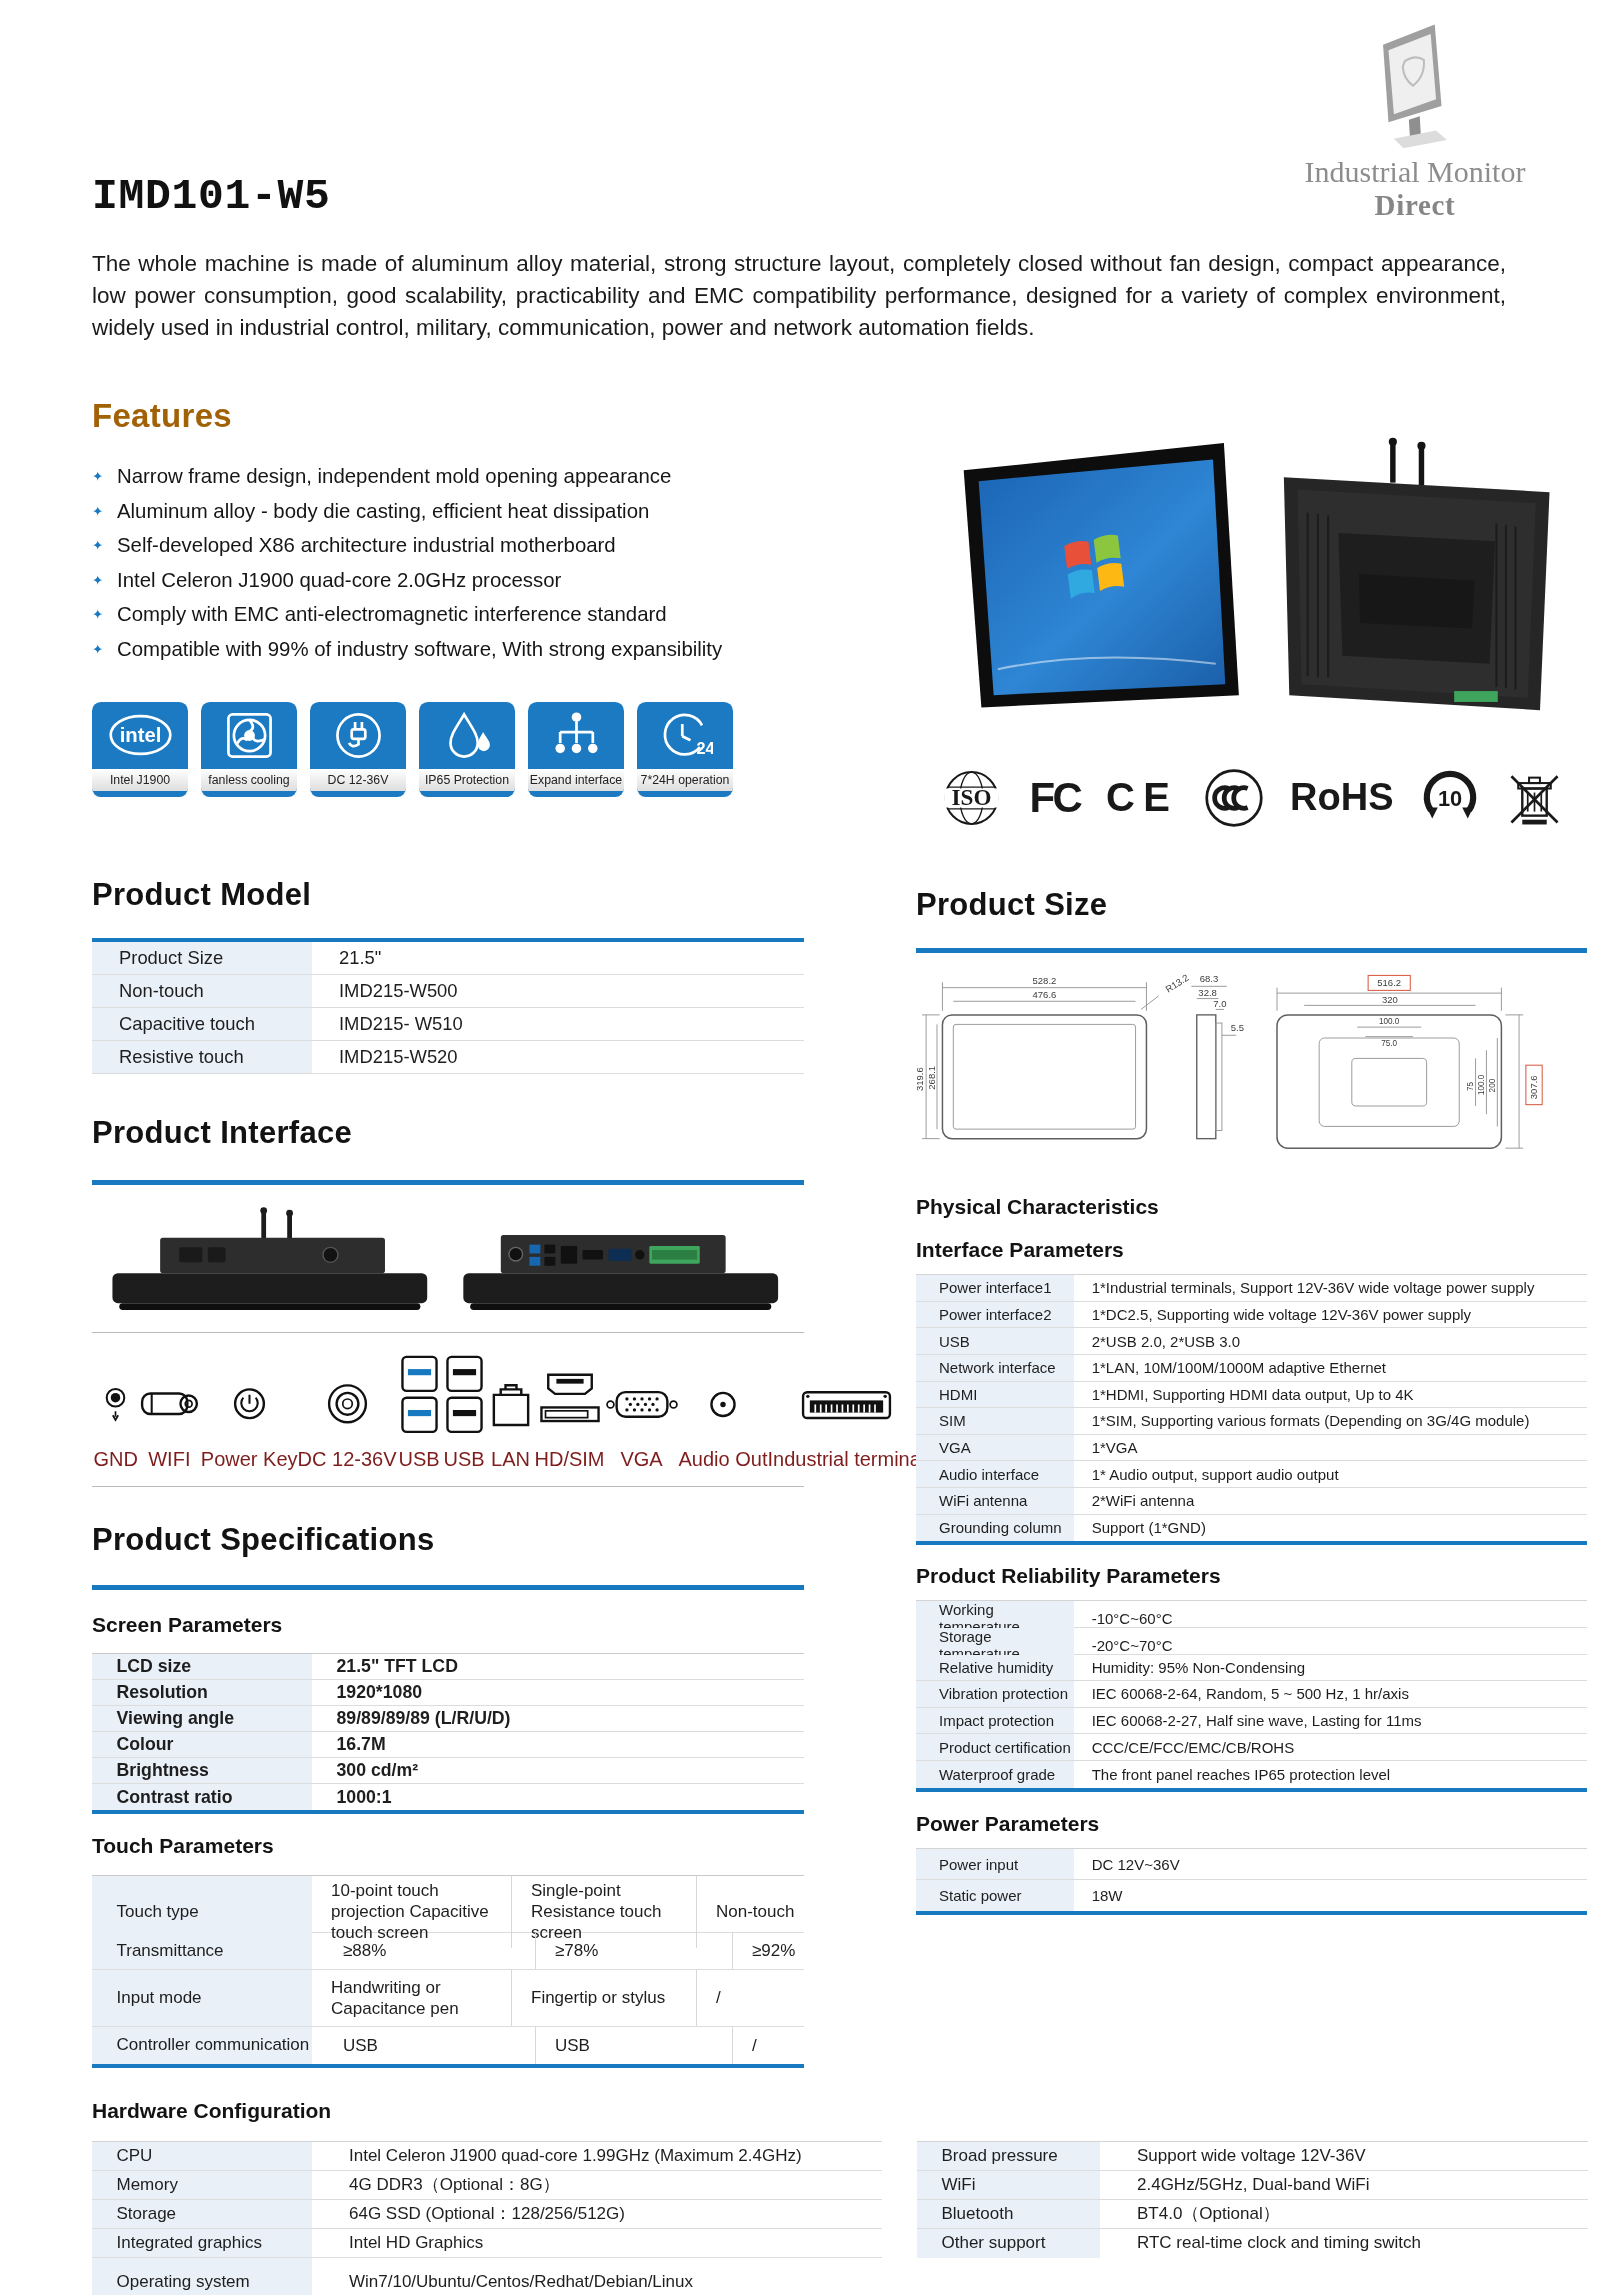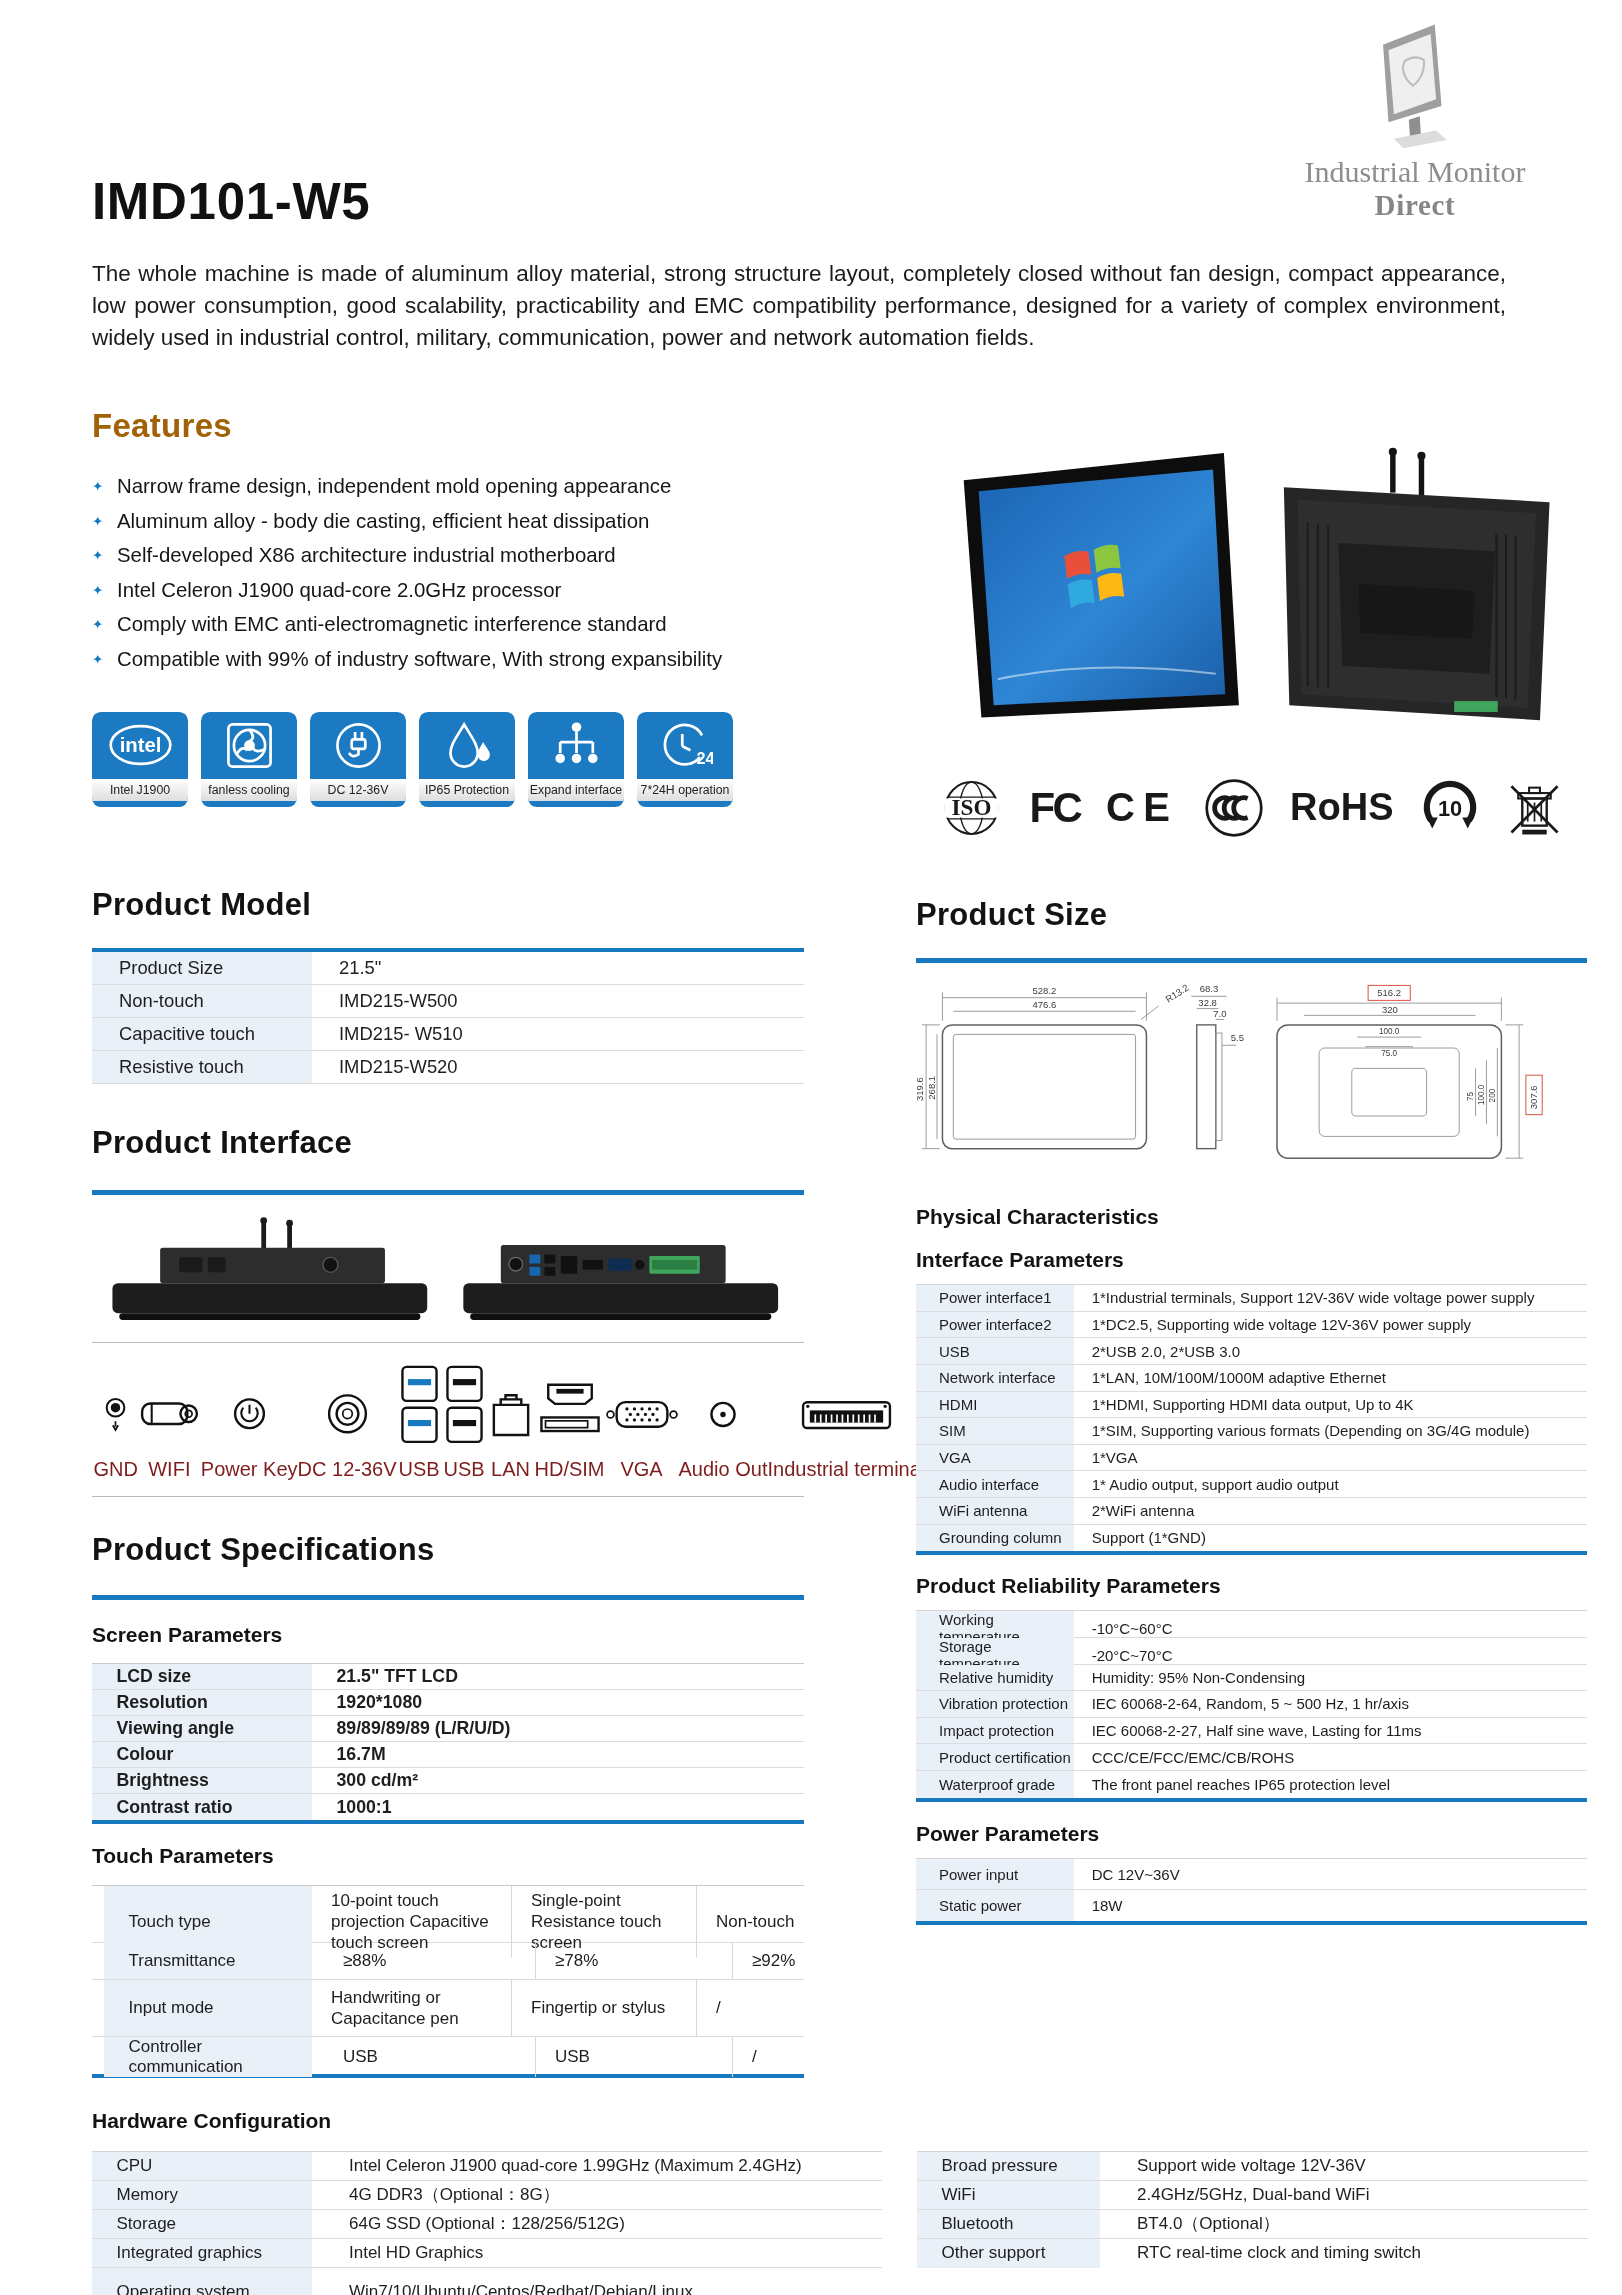--- a/index.html
+++ b/index.html
@@ -8,21 +8,21 @@
   .page { position:relative; width:1623px; height:2295px; overflow:hidden; background:#fff; }
   .content { padding:0 35px 0 92px; }
 
   
   .logo { position:absolute; top:19px; right:48px; width:320px; text-align:center; }
   .logo-name { font-family:"Liberation Serif","DejaVu Serif",serif; color:#8d8d8d; font-size:30px; line-height:1.12; }
   .logo-name .l2 { font-weight:bold; font-size:29px; color:#868686; letter-spacing:0.7px; }
 
   
   .intro { padding-top:172px; }
-  .title { font-size:51px; font-weight:bold; color:#111; letter-spacing:0.7px; margin:0 0 27px 0; }
+  .title { font-size:43px; font-weight:bold; color:#111; letter-spacing:0.7px; margin:0 0 27px 0;font-family:Liberation Mono, monospace; }
   .desc { font-size:22.5px; line-height:32px; text-align:justify; width:1414px; color:#1b1b1b; margin:0; }
 
   
   .columns { display:flex; margin-top:53px; }
   .col-left { width:712px; flex:none; }
   .col-right { width:671px; flex:none; margin-left:112px; }
 
   .h1 { font-size:31px; font-weight:bold; color:#131313; letter-spacing:0.3px; margin:0; }
   .h2 { font-size:21px; font-weight:bold; color:#131313; margin:0; }
   .rule { height:4.8px; background:#1779c0; border:none; margin:0; }
@@ -54,21 +54,21 @@
   .tbl-model .td-v { padding-left:27px; }
 
   .tbl-screen { border-top:1.4px solid #c9c9c9; border-bottom:4.8px solid #1779c0; margin-top:16.4px;font-weight:bold; }
   .tbl-screen .tr { grid-template-columns:220px 1fr; height:26px; font-size:17.7px; }
   .tbl-screen .td-l { padding-left:24.5px; }
   .tbl-screen .td-v { padding-left:24.5px; }
   .tbl-screen .tr:last-child { border-bottom:none; }
 
   .tbl-touch { border-top:1.4px solid #c9c9c9; border-bottom:4.8px solid #1779c0; margin-top:16.4px; }
   .tbl-touch .tr { grid-template-columns:220px 199px 185px 1fr; font-size:17px; }
-  .tbl-touch .td-l { padding-left:24.5px;margin-left:12px; }
+  .tbl-touch .td-l { padding-left:24.5px; }
   .tbl-touch .td-v { padding:4.1px 9.5px 4.1px 19px; line-height:1.25; }
   .tbl-touch .td-v.sep { border-left:1.4px solid #d8d8d8; }
   .tbl-touch .tr.tall { height:57px; }
   .tbl-touch .tr.short { height:37px;gap:12px; }
   .tbl-touch .tr:last-child { border-bottom:none; }
 
   
   .rtbl { border-top:1.4px solid #d4d4d4; border-bottom:4.1px solid #1779c0; }
   .rtbl .tr { grid-template-columns:158px 1fr; font-size:15px; }
   .rtbl .td-l { padding-left:23px; }

